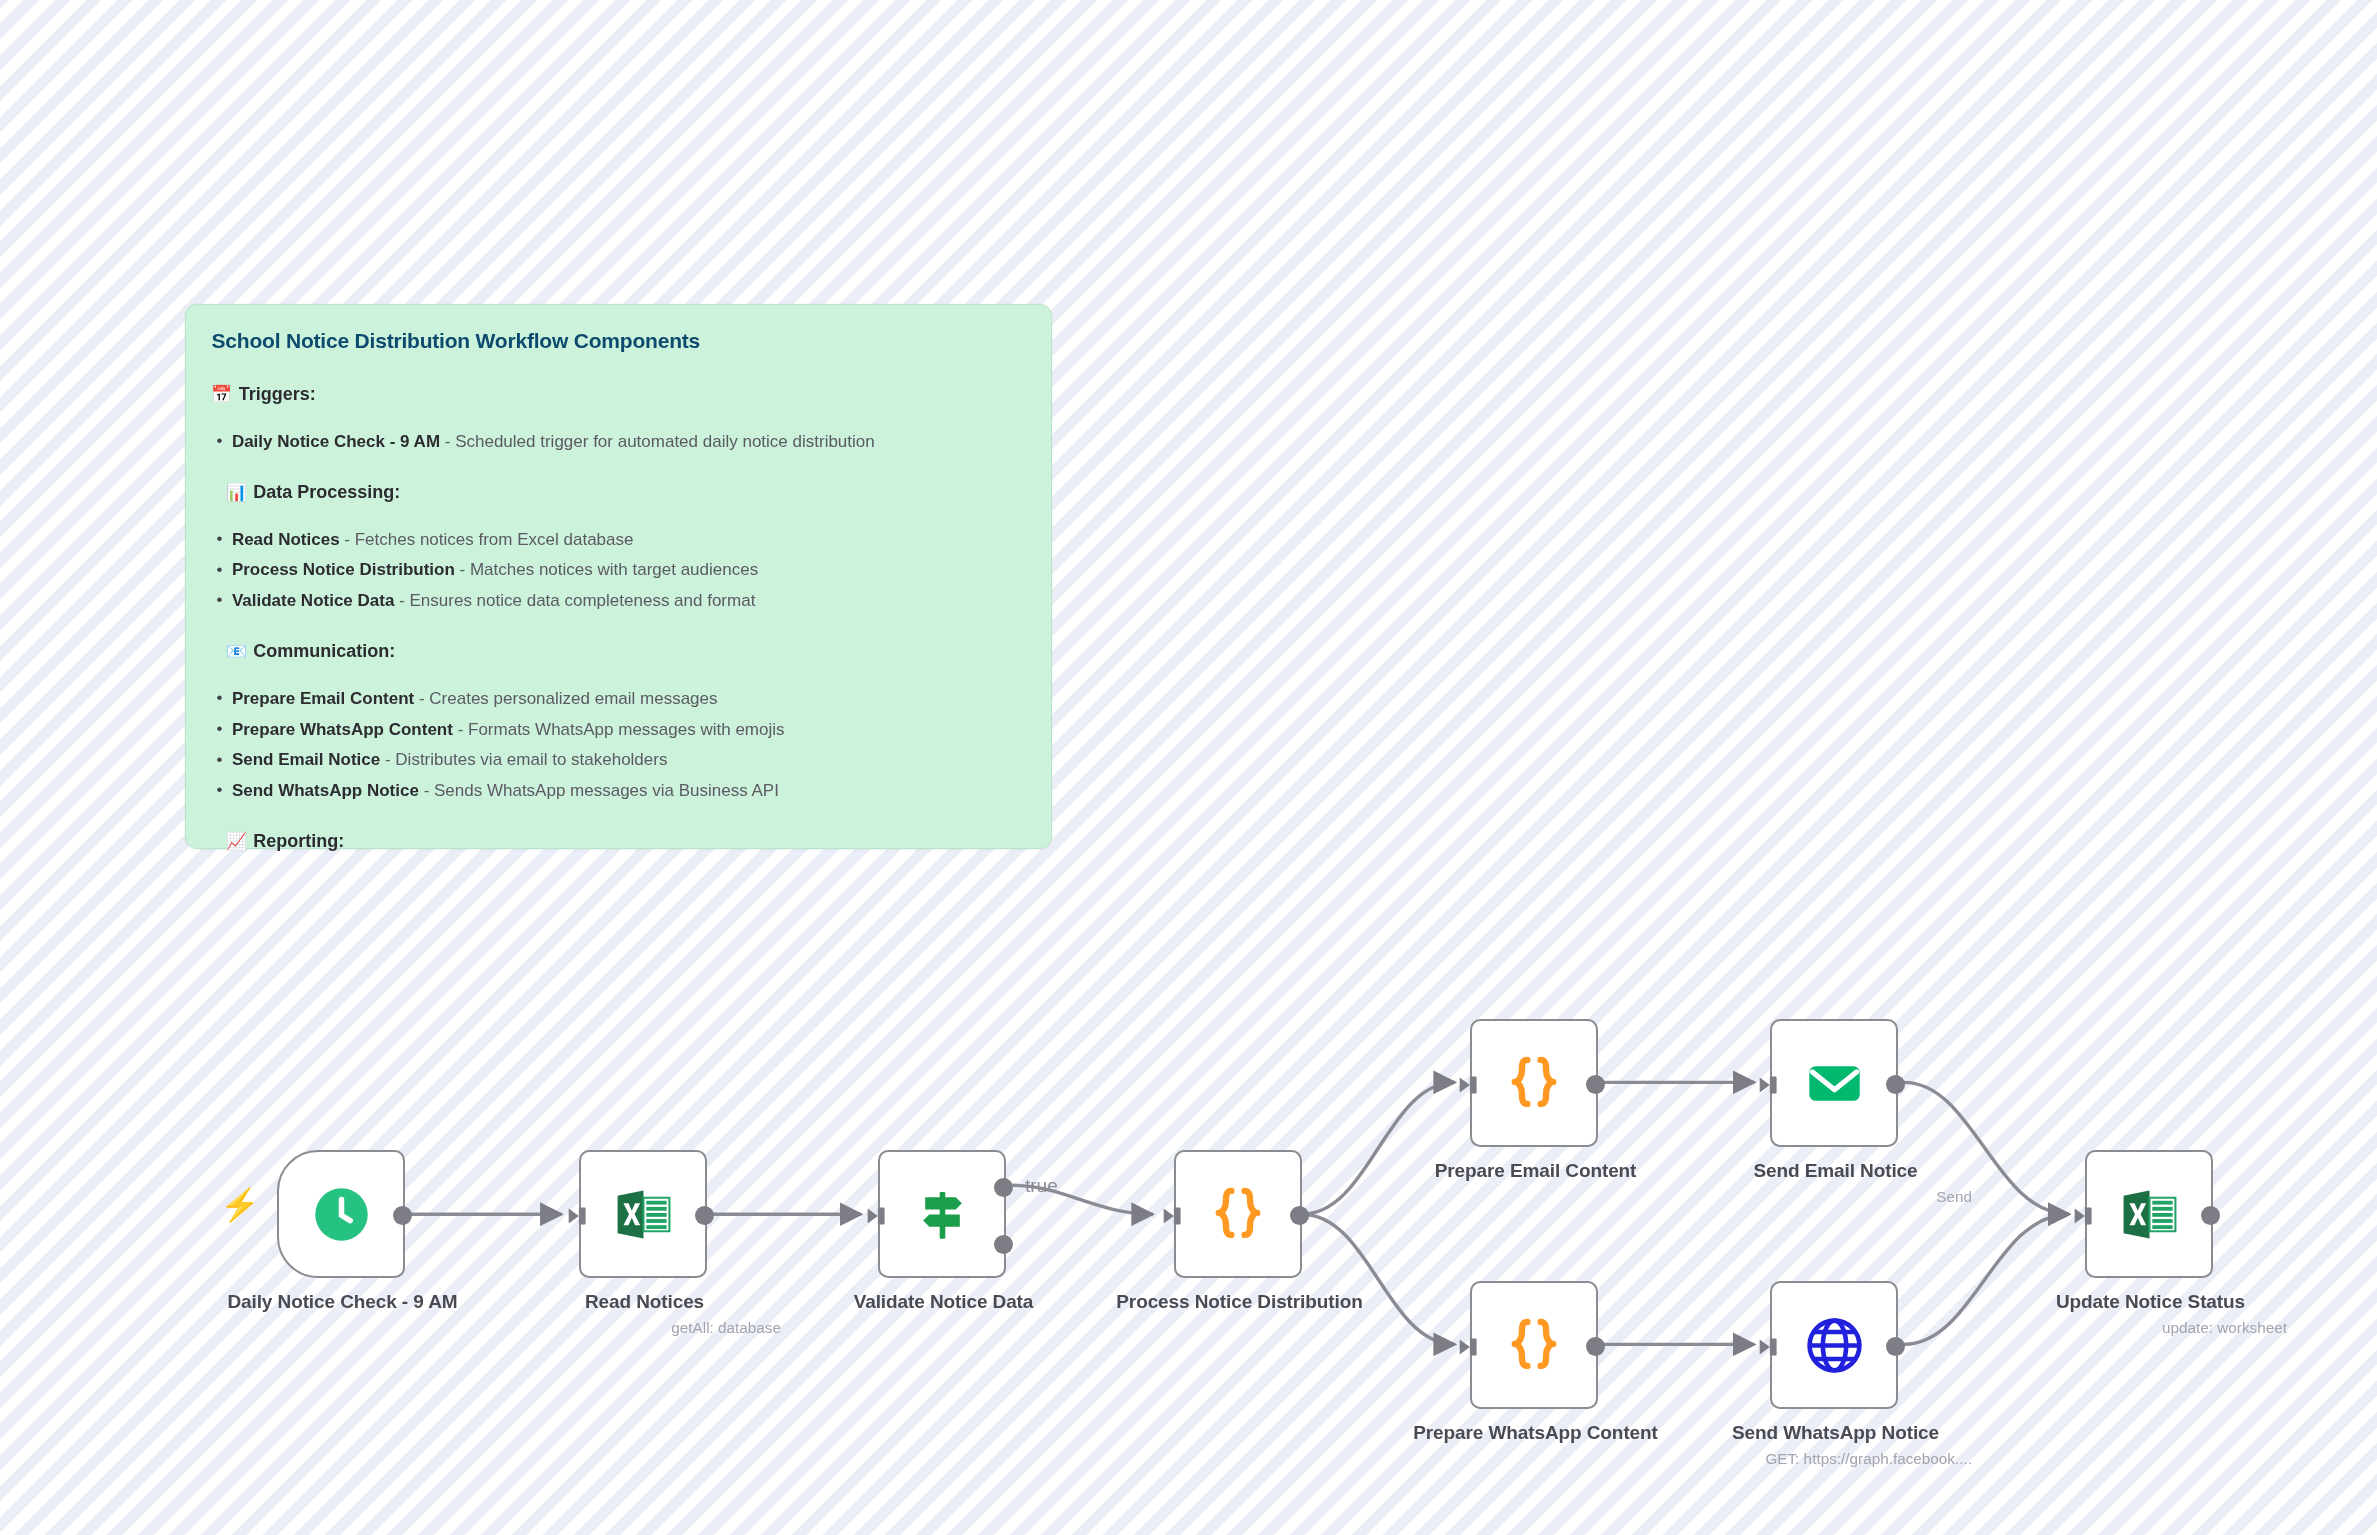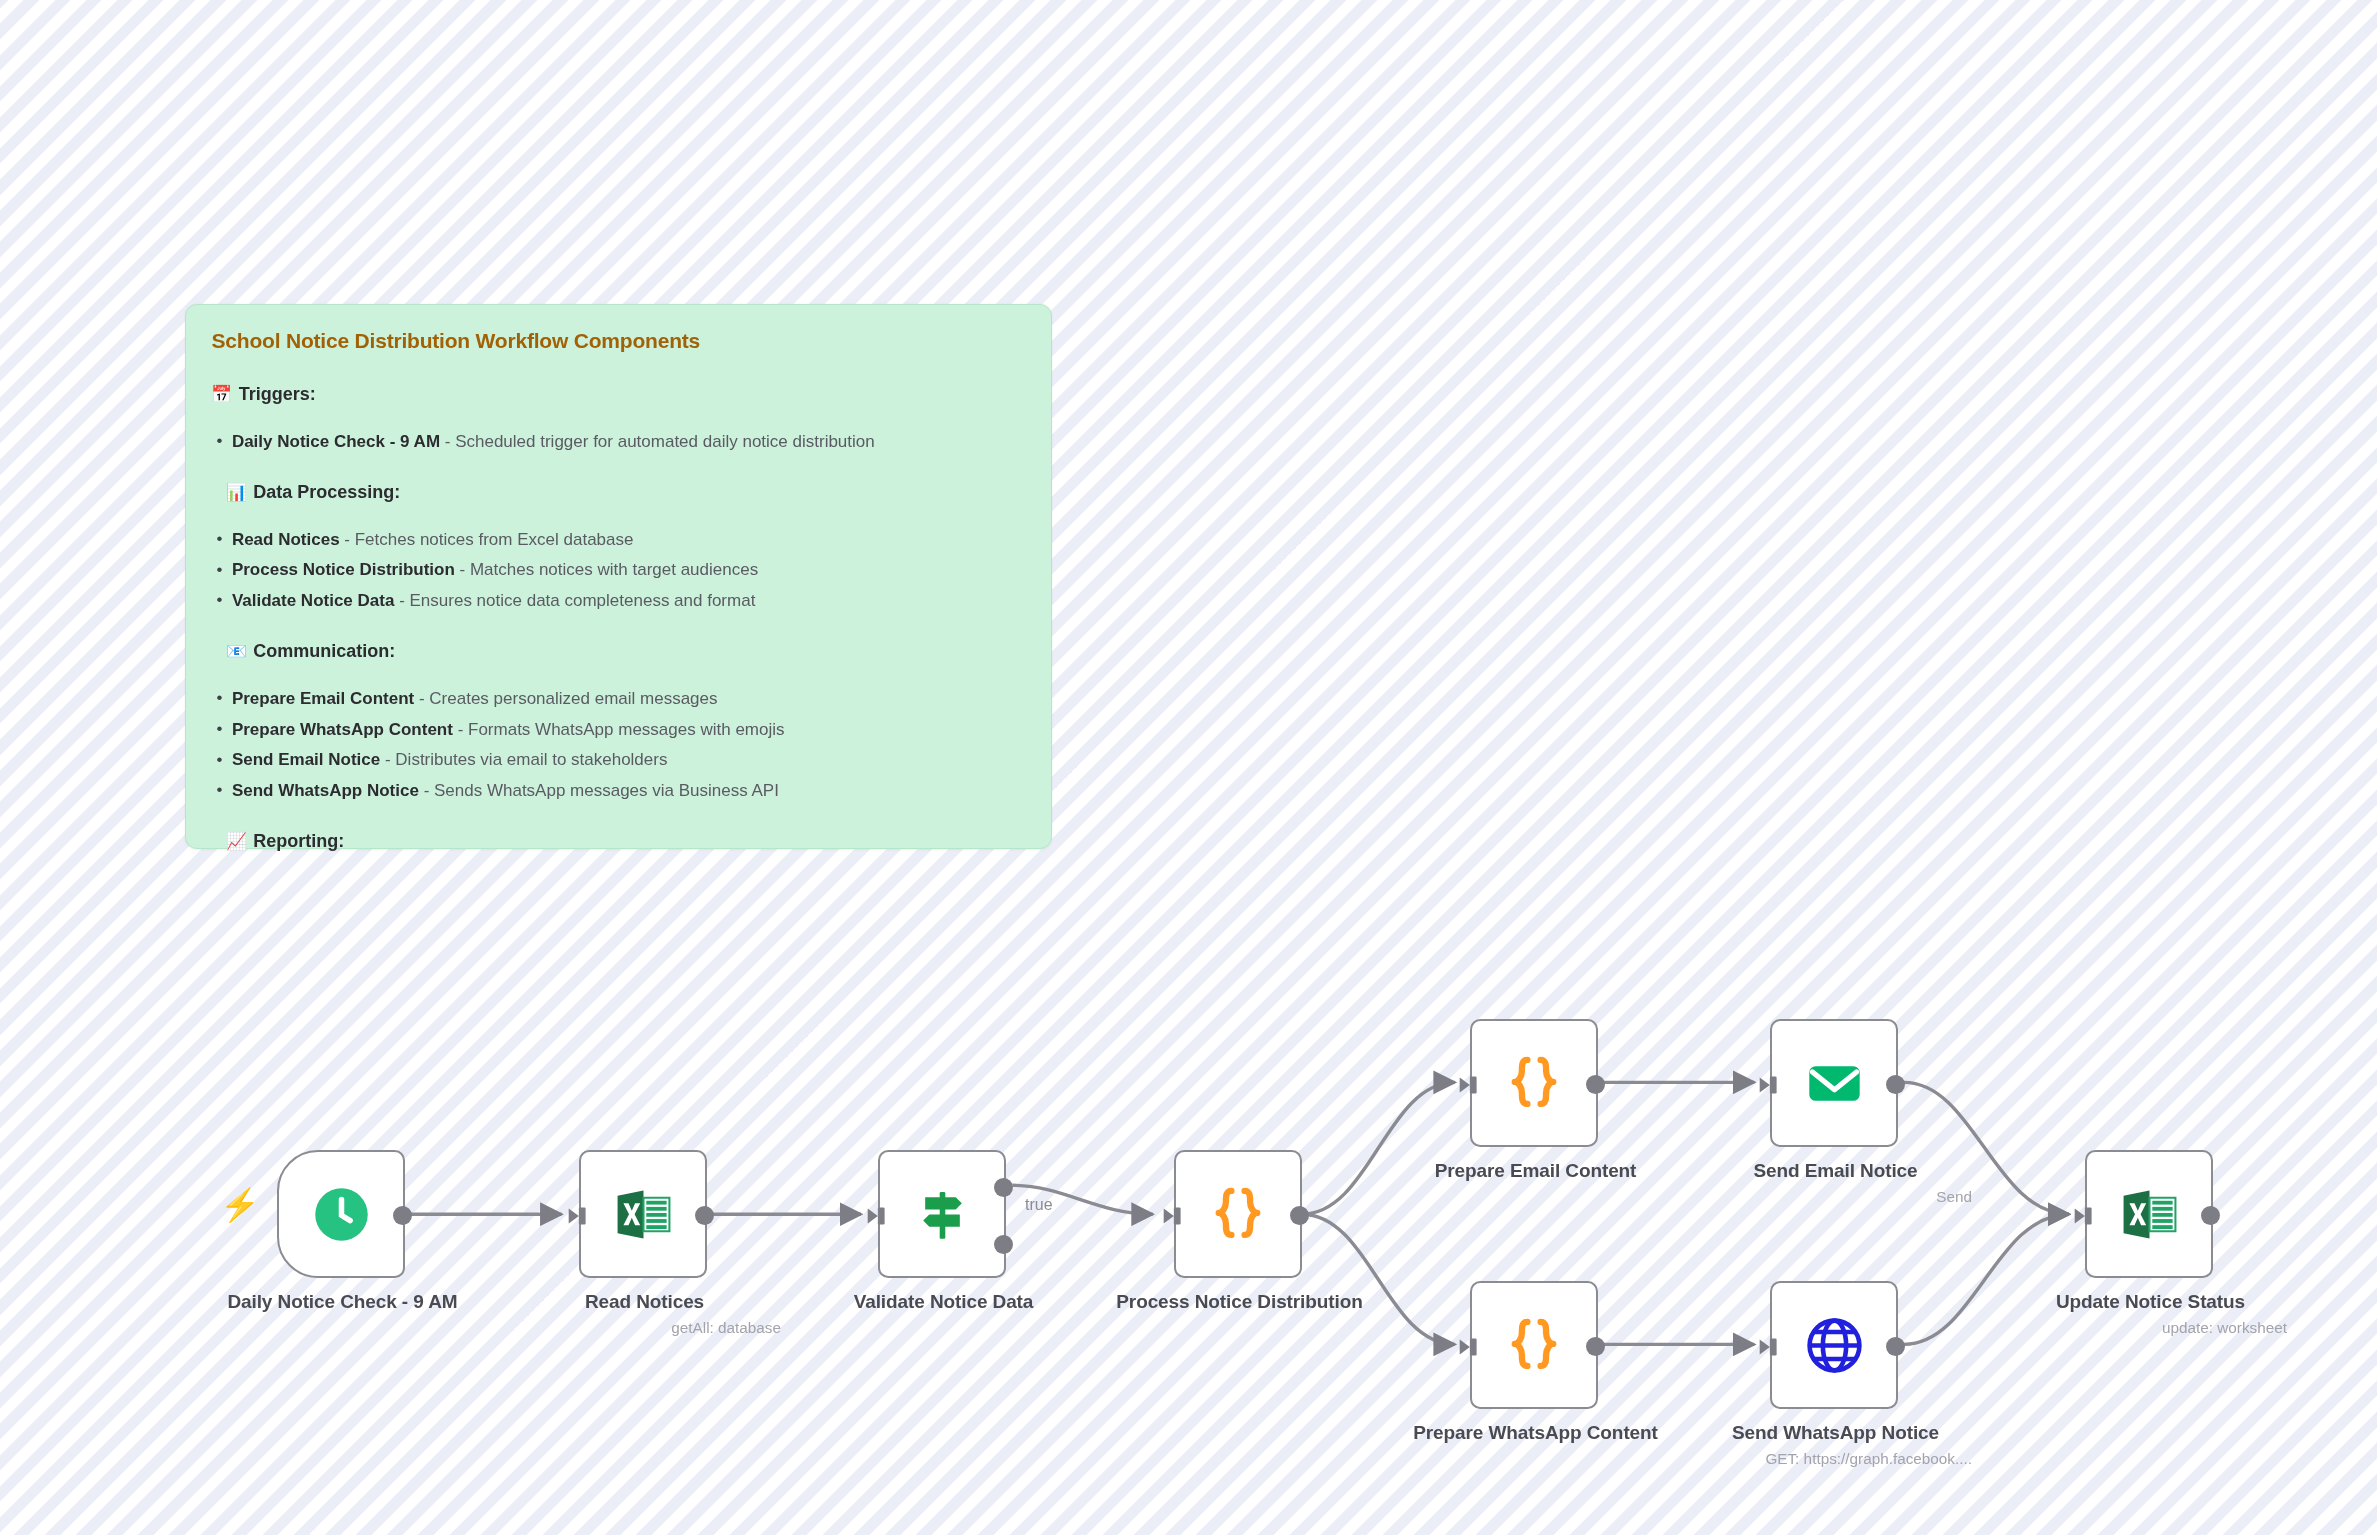--- a/index.html
+++ b/index.html
@@ -35,21 +35,21 @@
     height: 545px;
     background: #cdf2dc;
     border: 0.9px solid #b6e6c9;
     border-radius: 12px;
     padding: 24px 25.5px 0 25.5px;
     box-shadow: 0 0.9px 2.6px rgba(0,0,0,0.06);
   }
   #sticky-note .note-title {
     font-size: 21px;
     font-weight: 700;
-    color: #a16207;
+    color: #0c4a6e;
     letter-spacing: -0.2px;
     margin-bottom: 31px;
   }
   .note-section-head {
     font-size: 18px;
     font-weight: 700;
     color: #2b2b30;
     margin-top: 25.5px;
     margin-bottom: 12px;
     display: flex;
@@ -151,24 +151,23 @@
     position: absolute;
     left: 220px;
     top: 1189px;
     font-size: 32px;
     color: #ff6d5a;
     line-height: 1;
   }
 
   .edge-label {
     position: absolute;
-    font-size: 16px;
+    font-size: 19px;
     color: #8b8b94;
     background: transparent;
-    margin-top: 21px;
   }
 </style>
 </head>
 <body>
 
 <div id="canvas">
 
   <div id="sticky-note">
     <div class="note-title">School Notice Distribution Workflow Components</div>
 

